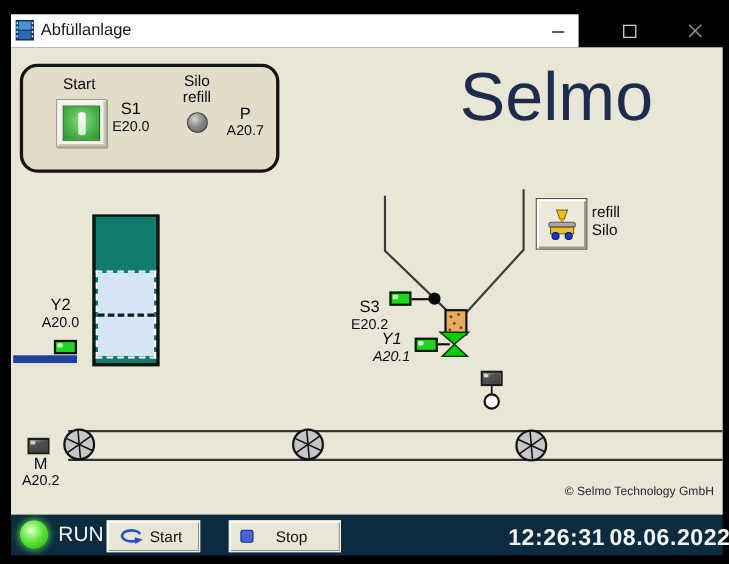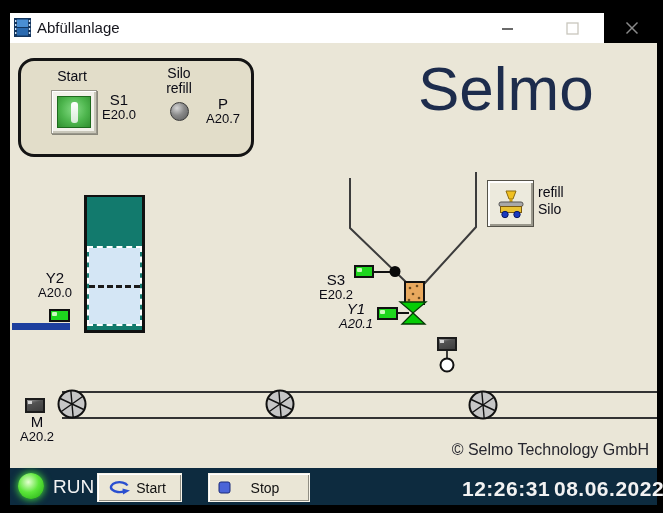--- a/index.html
+++ b/index.html
@@ -1,19 +1,19 @@
 <!DOCTYPE html>
 <html style="--accent_navy: #1d2c4c; --footer_bg: #0d2b3f; --silo_teal: #127a6d; --indicator_green: #1ed61e; --valve_green: #05cc05; --tube_orange: #e9a95e; --level_blue: #d4e6f5; --bar_blue: #1d3f9e;"><head>
 <meta charset="utf-8">
 <style>
   html,body{margin:0;padding:0;}
   body{width:663px;height:513px;background:#000;position:relative;overflow:hidden;
        font-family:"Liberation Sans",sans-serif;}
   .window{position:absolute;left:10px;top:13px;width:647px;height:492px;}
-  .titlebar{position:absolute;left:0;top:0;width:594px;height:30px;background:#ffffff;}
+  .titlebar{position:absolute;left:0;top:0;width:516px;height:30px;background:#ffffff;}
   .title-text{position:absolute;left:27px;top:6px;font-size:15px;color:#16161d;}
   .winbtn{position:absolute;top:0;width:34px;height:30px;display:flex;align-items:center;justify-content:center;cursor:default;}
   .content{position:absolute;left:0;top:30px;width:647px;height:425px;background:#eae6d7;}
   .footer{position:absolute;left:0;top:455px;width:647px;height:37px;background:var(--footer_bg,#0d2b3f);}
   .panel{position:absolute;left:8px;top:15px;width:230px;height:93px;background:#e2ddc9;
          border:3px solid #141414;border-radius:16px;}
   .ptext{position:absolute;font-size:14px;color:#0a0a14;text-align:center;line-height:15px;}
   .tag{position:absolute;text-align:center;color:#0a0a14;}
   .tag .nm{font-size:15px;line-height:16px;}
   .tag .ad{font-size:13px;line-height:14px;}
@@ -38,21 +38,21 @@
   .ind-green::before{content:"";position:absolute;left:1px;top:1px;width:5px;height:4px;
              background:#eaffda;opacity:.85;border-radius:1px;}
   .box-gray{position:absolute;background:linear-gradient(160deg,#9d9d9d 0%,#525252 35%,#3d3d3d 100%);
             border:2px solid #1c1c1c;box-sizing:border-box;}
   .box-gray::before{content:"";position:absolute;left:1px;top:1px;width:4px;height:3px;background:#e0e0e0;opacity:.9;}
   .bluebar{position:absolute;left:2px;top:280px;width:58px;height:7px;background:var(--bar_blue,#1d3f9e);}
   .refillbtn{position:absolute;left:477px;top:137px;width:45px;height:45px;background:#eceadd;
              border:1px solid #55534a;box-shadow:inset 2px 2px 0 #fff,inset -2px -2px 0 #9a988c;
              display:flex;align-items:center;justify-content:center;cursor:pointer;}
   .refilltext{position:absolute;left:528px;top:141px;font-size:14px;line-height:17px;color:#0a0a14;}
-  .copyright{position:absolute;right:8px;top:398px;font-size:16px;color:#26262e;}
+  .copyright{position:absolute;right:8px;top:398px;font-size:11px;color:#26262e;}
   .runlamp{position:absolute;left:8px;top:5px;width:26px;height:26px;border-radius:50%;
            background:radial-gradient(circle at 40% 35%,#e4ffd0 0%,#5ce63a 45%,#1fa812 100%);
            box-shadow:0 0 7px 1px rgba(80,255,60,.75);}
   .runtext{position:absolute;left:43px;top:8px;font-size:19px;color:#f2f2f2;}
   .fbtn{position:absolute;top:5px;height:29px;background:#eae6d6;border:1px solid #f7f4ea;
         box-shadow:inset 1px 1px 0 #fff,inset -1px -1px 0 #8f8d82;box-sizing:border-box;
         display:flex;align-items:center;cursor:pointer;font-size:14px;color:#111;}
   .fbtn .lbl{flex:1;text-align:center;padding-right:10px;}
   .fbtn .ico{margin-left:9px;display:flex;align-items:center;}
   .ftime{position:absolute;top:9px;font-size:21px;font-weight:bold;color:#f2f2f2;letter-spacing:.5px;}

